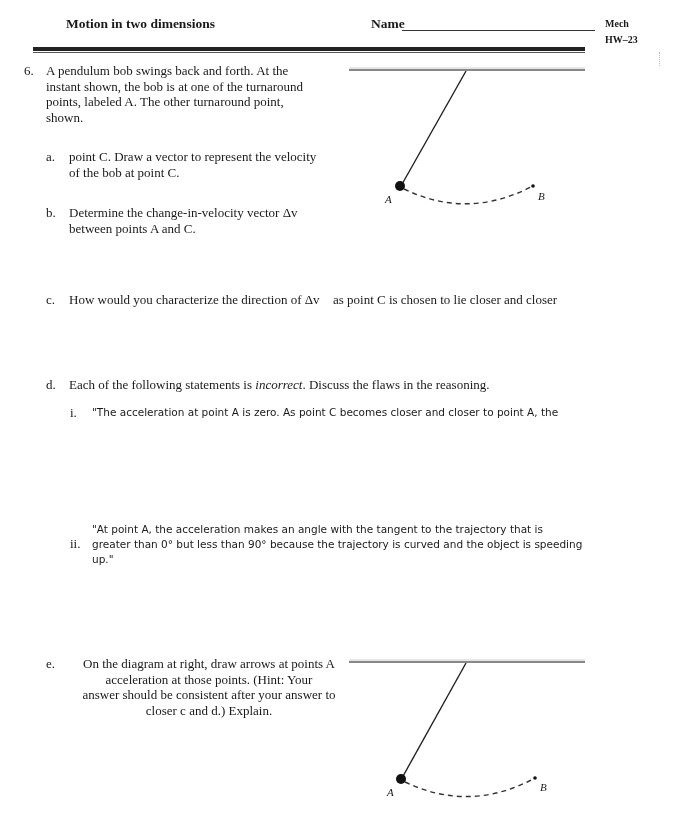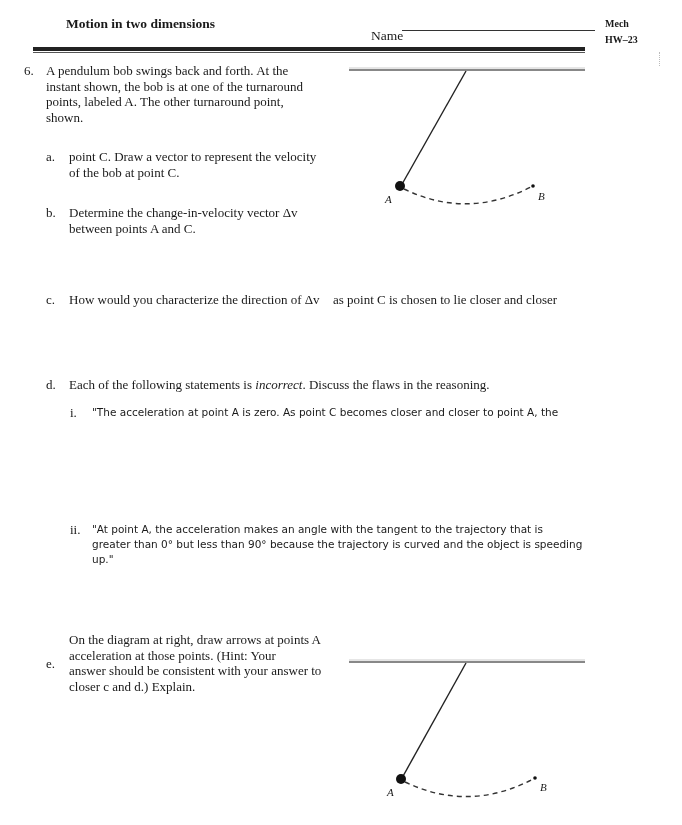--- a/index.html
+++ b/index.html
@@ -1,20 +1,20 @@
 <!DOCTYPE html>
 <html><head>
 <meta charset="utf-8">
 <style>
   html, body { margin:0; padding:0; background:#ffffff; }
   body { width:682px; height:825px; position:relative; overflow:hidden;
          font-family:"Liberation Serif","DejaVu Serif",serif; color:#1a1a1a; }
   .abs { position:absolute; }
   .hdr-title { left:46px; top:16px; font-size:13.5px; font-weight:bold;margin-left:20px; }
-  .hdr-name { left:371px; top:16px; font-size:13.5px; font-weight:normal;margin-top:12px; }
+  .hdr-name { left:371px; top:16px; font-size:13.5px; font-weight:bold; }
   .hdr-name-line { left:402px; top:30px; width:193px; height:1px; background:#333; }
   .hdr-course { left:605px; top:16px; font-size:10px; font-weight:bold; line-height:16px; }
   .rule-thick { left:33px; top:47px; width:552px; height:4px; background:#222; }
   .rule-thin { left:33px; top:52px; width:552px; height:1px; background:#555; }
   .edge-dots { left:659px; top:52px; width:1px; height:14px; border-left:1px dotted #bbb; }
   .txt { font-size:13px; line-height:15.5px; }
   .qnum { position:absolute; }
   .block { position:absolute; }
   .comic { font-family:"DejaVu Sans","Liberation Sans",sans-serif; font-size:10.5px; line-height:15px; }
   i { font-style:italic; }
@@ -74,32 +74,32 @@
 <div class="abs txt" style="left:46px; top:377px;">d.</div>
 <div class="block txt" style="left:69px; top:377px; width:540px;">
   <span>Each of the following statements is </span><i>incorrect</i><span>.  Discuss the flaws in the reasoning.</span>
 </div>
 
 <div class="abs txt" style="left:70px; top:405px;">i.</div>
 <div class="block comic" style="left:92px; top:405px; width:520px;">
   <div>"The acceleration at point A is zero.  As point C becomes closer and closer to point A, the</div>
 </div>
 
-<div class="abs txt" style="left:70px; top:522px;">ii.</div>
+<div class="abs txt" style="left:70px; top:536px;">ii.</div>
 <div class="block comic" style="left:92px; top:522px; width:520px;">
   <div>"At point A, the acceleration makes an angle with the tangent to the trajectory that is</div>
   <div>greater than 0° but less than 90° because the trajectory is curved and the object is speeding</div>
   <div>up."</div>
 </div>
 
 <div class="abs txt" style="left:46px; top:656px;">e.</div>
-<div class="block txt" style="left:69px; top:632px; width:280px;">
+<div class="block txt" style="left:69px; top:656px; width:280px;text-align:center;">
   <div>On the diagram at right, draw arrows at points A</div>
   <div>acceleration at those points.  (Hint:  Your</div>
-  <div>answer should be consistent with your answer to</div>
+  <div>answer should be consistent after your answer to</div>
   <div>closer c and d.)  Explain.</div>
 </div>
 
 <svg style="left:0; top:0;" width="682" height="825">
   <line x1="349" y1="662" x2="585" y2="662" stroke="#888" stroke-width="2"></line>
   <line x1="349" y1="660" x2="585" y2="660" stroke="#ccc" stroke-width="1"></line>
   <line x1="466" y1="663" x2="402" y2="778" stroke="#222" stroke-width="1.4"></line>
   <circle cx="401" cy="779" r="5" fill="#111"></circle>
   <path d="M405,782 Q470,813 535,778" fill="none" stroke="#333" stroke-width="1.4" stroke-dasharray="5,4"></path>
   <circle cx="535" cy="778" r="1.8" fill="#111"></circle>

